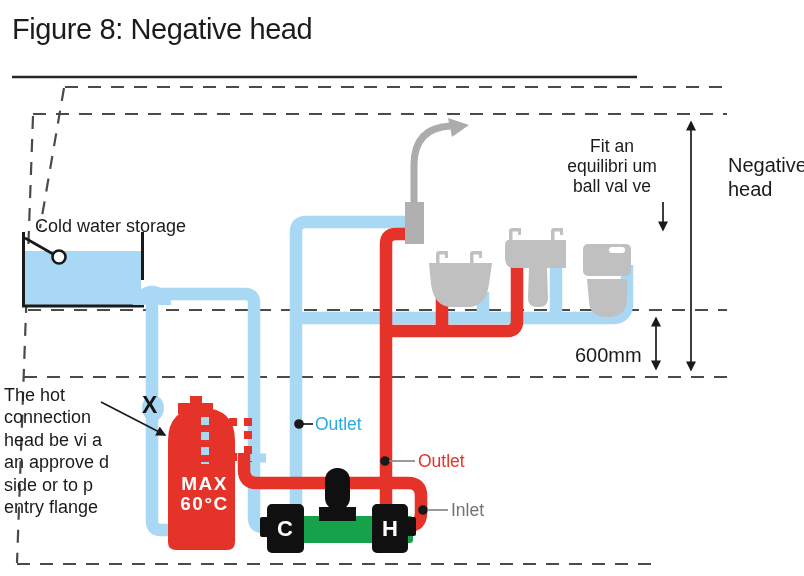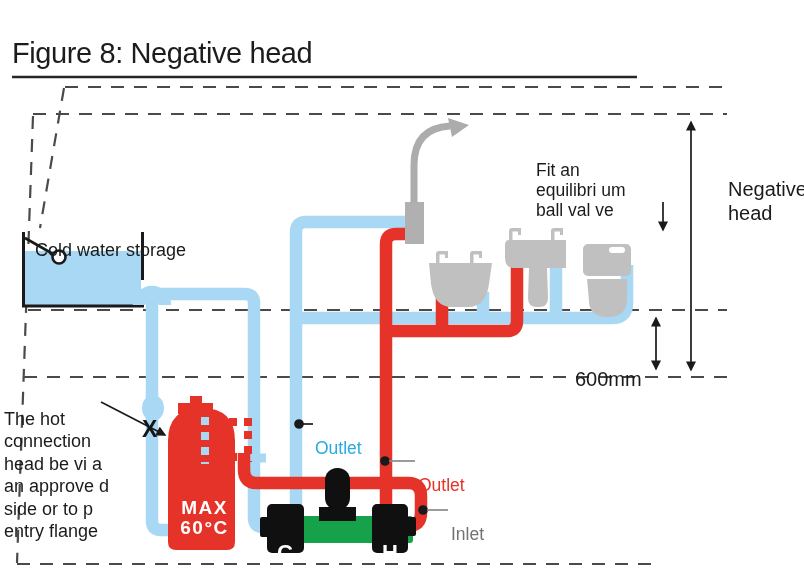--- a/index.html
+++ b/index.html
@@ -1,24 +1,24 @@
 <!DOCTYPE html>
 <html><head>
 <meta charset="utf-8">
 <style>
   html,body{margin:0;padding:0;background:#fff;}
   #stage{
     position:relative;width:804px;height:576px;background:#fff;overflow:hidden;
     font-family:"Liberation Sans", sans-serif;color:#1b1b1b;
   }
   #diagram-svg{position:absolute;left:0;top:0;}
-  .txt{position:absolute;white-space:nowrap;margin-top:24px;}
+  .txt{position:absolute;white-space:nowrap;}
   .page-title{left:12px;top:13px;font-size:29px;letter-spacing:-0.4px;color:#1c1c1c;}
   .tank-label{left:35px;top:216px;font-size:18px;}
-  .valve-note{left:536px;top:136px;width:152px;font-size:17.5px;line-height:20px;}
+  .valve-note{left:536px;top:136px;width:152px;font-size:17.5px;line-height:20px;text-align:center;}
   .neg-head{left:728px;top:154px;font-size:20px;line-height:23.5px;}
   .dim-600{left:575px;top:344px;font-size:20px;}
   .hot-note{left:4px;top:384px;font-size:18px;line-height:22.4px;}
   .lbl-cold{left:315px;top:414px;font-size:17.5px;color:#29ABE2;}
   .lbl-hot-out{left:418px;top:451px;font-size:17.5px;color:#E6332A;}
   .lbl-hot-in{left:451px;top:500px;font-size:17.5px;color:#737373;}
   .cyl-text{left:168px;top:474px;width:73px;text-align:center;color:#fff;
             font-size:19px;font-weight:600;line-height:20px;letter-spacing:1.5px;}
   .port{position:absolute;top:516px;width:36px;text-align:center;color:#fff;
         font-size:22px;font-weight:700;}

